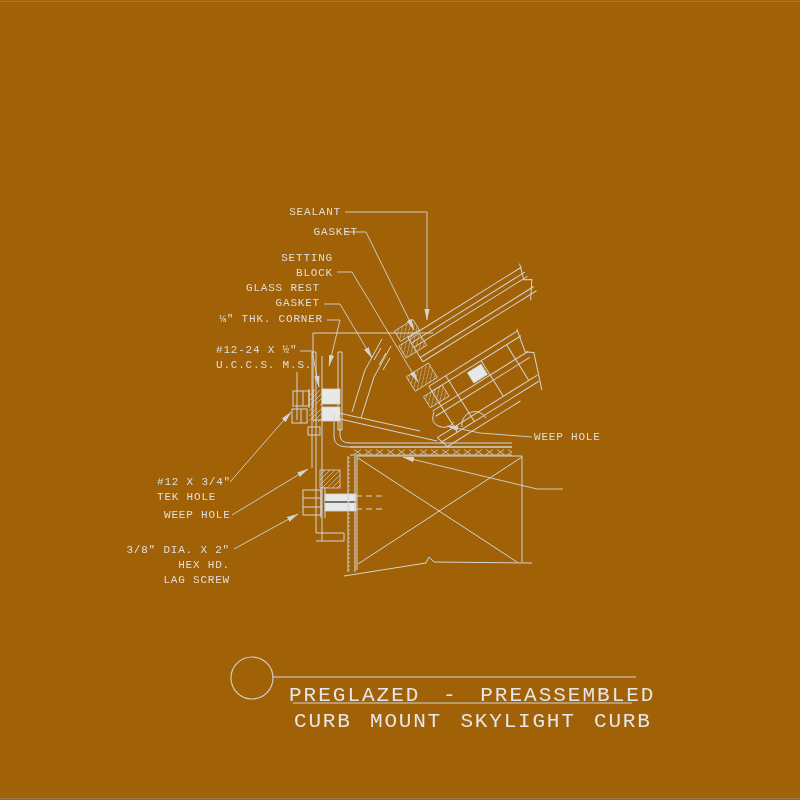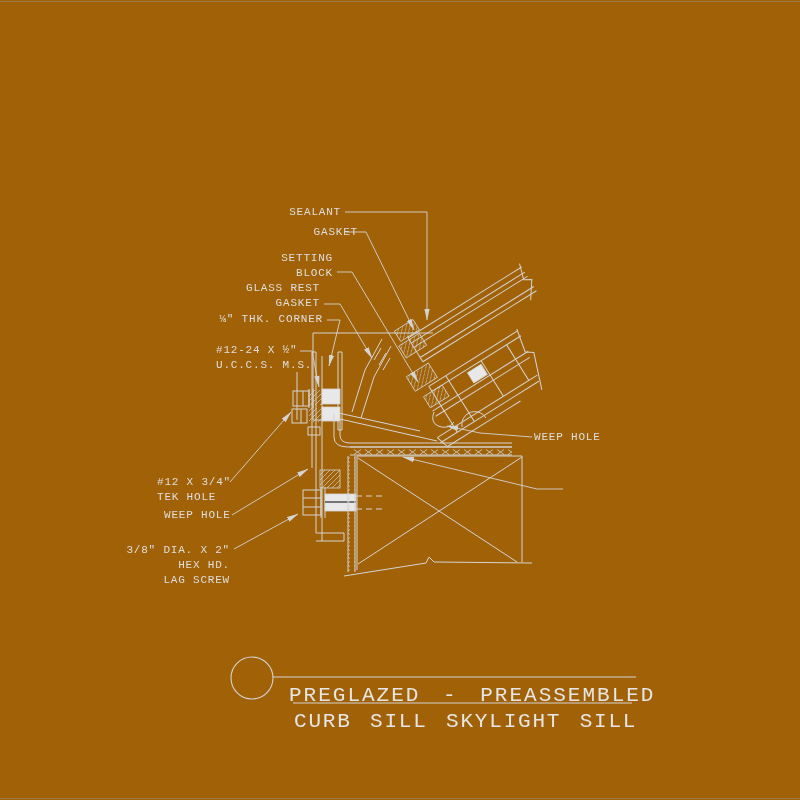--- a/index.html
+++ b/index.html
@@ -187,15 +187,15 @@
   <div class="lbl r" style="right:467px;top:251px;"><span>SETTING</span><br><span>BLOCK</span></div>
   <div class="lbl r" style="right:480px;top:281px;"><span>GLASS REST</span><br><span>GASKET</span></div>
   <div class="lbl r" style="right:477px;top:312px;">⅛" THK. CORNER</div>
   <div class="lbl" style="left:216px;top:343px;"><span>#12-24 X ½"</span><br><span>U.C.C.S. M.S.</span></div>
   <div class="lbl" style="left:157px;top:475px;"><span>#12 X 3/4"</span><br><span>TEK HOLE</span></div>
   <div class="lbl" style="left:164px;top:508px;">WEEP HOLE</div>
   <div class="lbl r" style="right:570px;top:543px;"><span>3/8" DIA. X 2"</span><br><span>HEX HD.</span><br><span>LAG SCREW</span></div>
   <div class="lbl" style="left:534px;top:430px;">WEEP HOLE</div>
 
   <div class="title-line t1">PREGLAZED - PREASSEMBLED</div>
-  <div class="title-line t2">CURB SILL SKYLIGHT SILL</div>
+  <div class="title-line t2">CURB MOUNT SKYLIGHT CURB</div>
 
 </div>
 
 </body></html>

